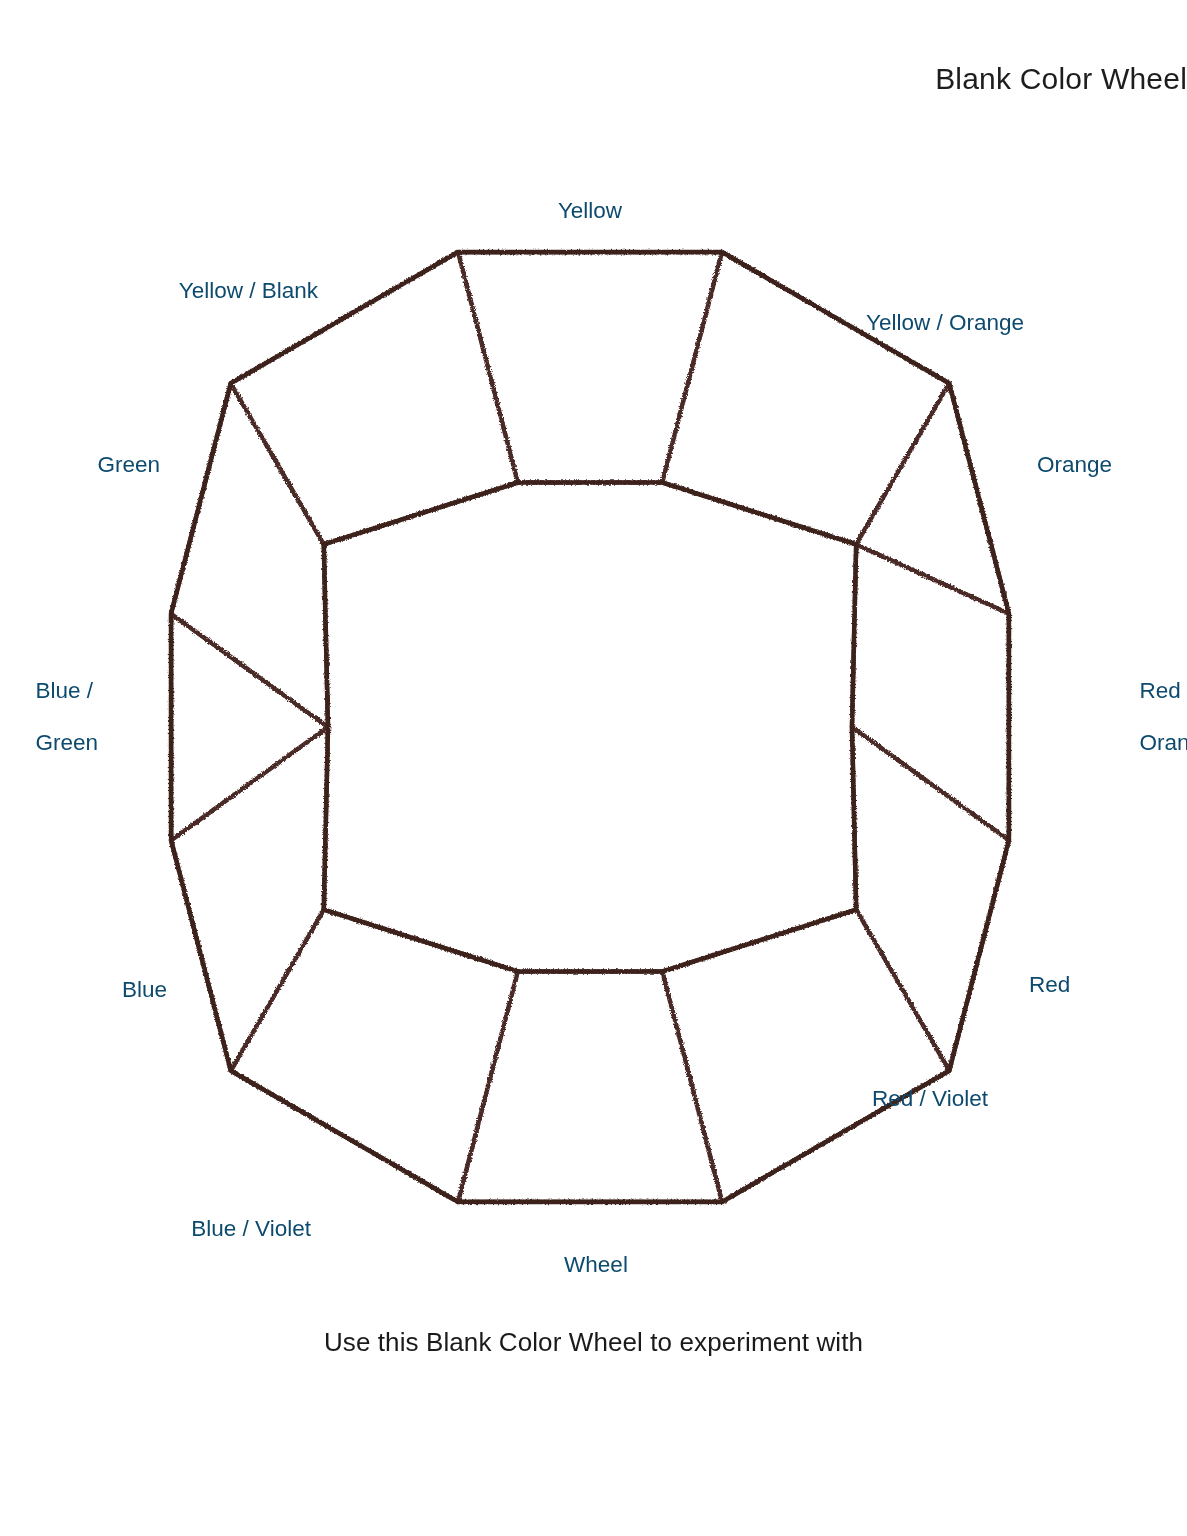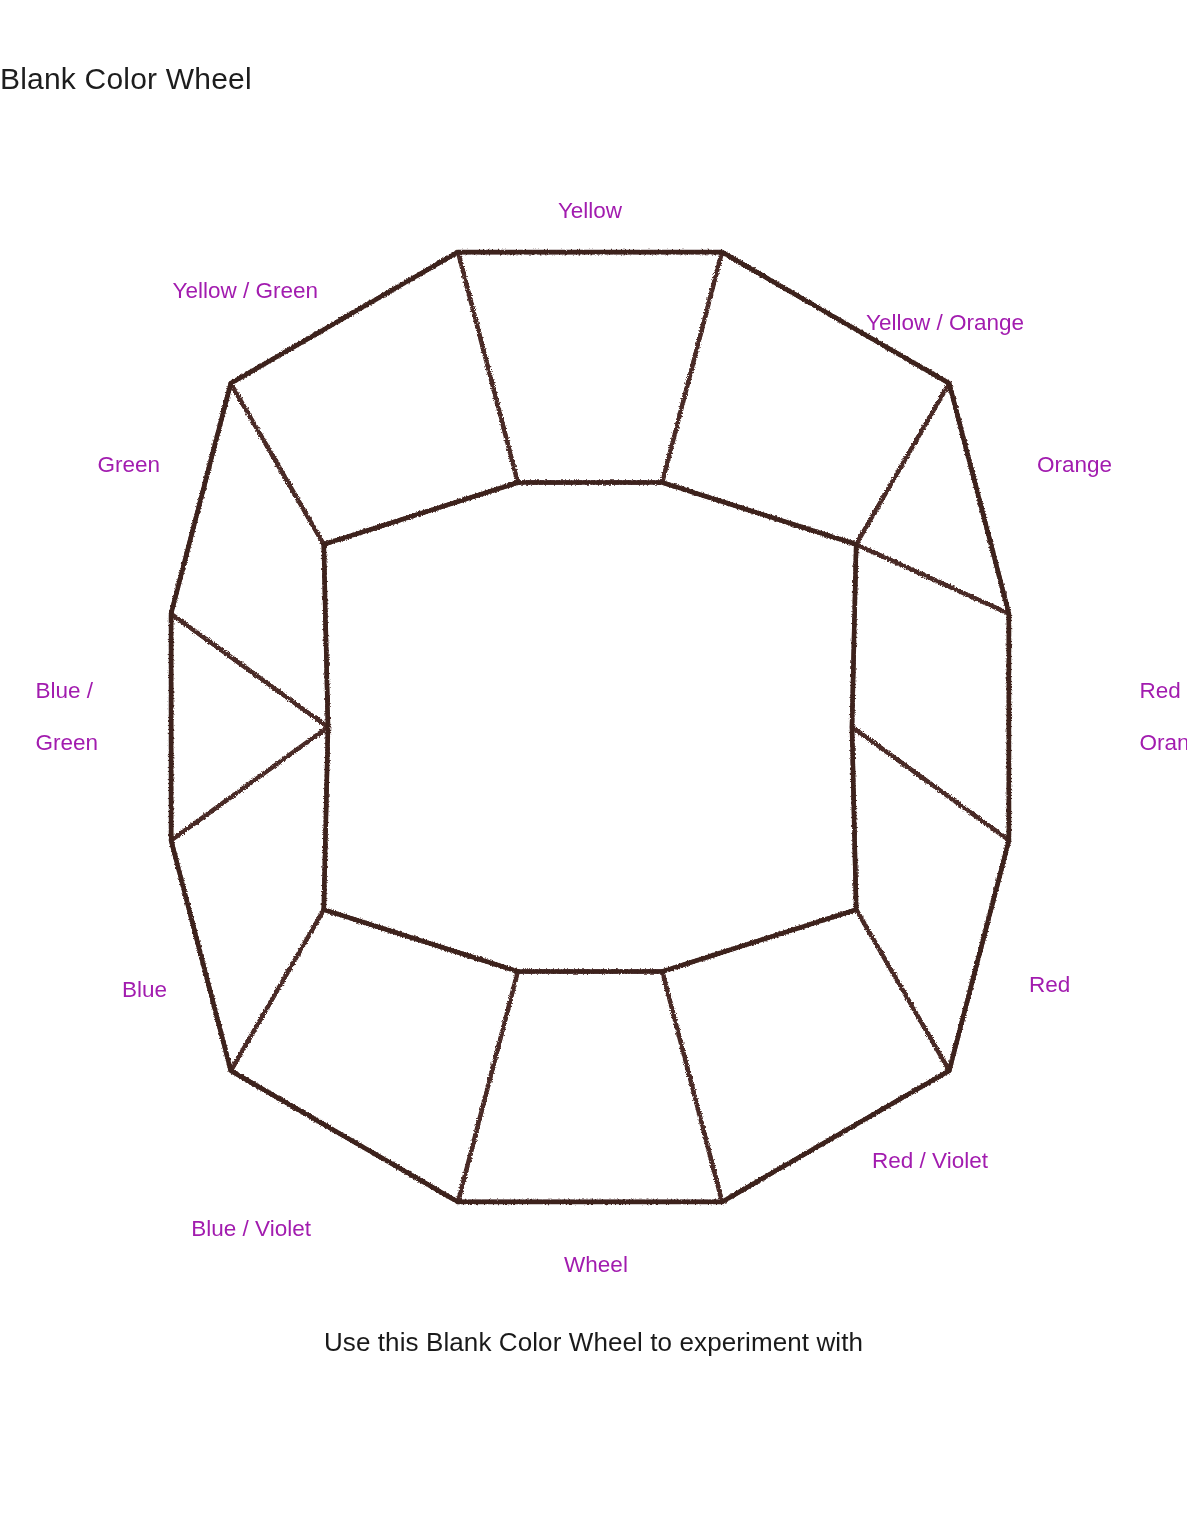--- a/index.html
+++ b/index.html
@@ -19,21 +19,21 @@
   #page {
     position: absolute;
     inset: 0;
     background: #ffffff;
   }
   #title {
     position: absolute;
     top: 62px;
     left: 0;
     width: 1187px;
-    text-align: left;
+    text-align: right;
     font-size: 30px;
     font-weight: 400;
     letter-spacing: 0.2px;
     color: #1d1d1d;
   }
   #wheel-area {
     position: absolute;
     left: 0;
     top: 0;
     width: 1187px;
@@ -41,21 +41,21 @@
   }
   #wheel-svg {
     position: absolute;
     left: 0;
     top: 0;
   }
   .wheel-label {
     position: absolute;
     font-size: 22.5px;
     line-height: 26px;
-    color: #a21caf;
+    color: #0c4a6e;
     white-space: pre;
     font-weight: 400;
   }
   .lbl-center { transform: translate(-50%, -50%); text-align: center; }
   .lbl-left   { transform: translate(0, -50%); text-align: left; }
   .lbl-right  { transform: translate(-100%, -50%); text-align: right; }
 
   #caption {
     position: absolute;
     left: 0;
@@ -131,36 +131,36 @@
 
     <div class="wheel-label lbl-left" style="left:1037px; top:465px;">Orange</div>
 
     <div class="wheel-label lbl-left" style="left:1102px; top:717px; line-height:26px;">
       <span>Red /</span><br>
       <span>Orange</span>
     </div>
 
     <div class="wheel-label lbl-left" style="left:1029px; top:985px;">Red</div>
 
-    <div class="wheel-label lbl-left" style="left:872px; top:1161px;">Red / Violet</div>
+    <div class="wheel-label lbl-left" style="left:872px; top:1099px;">Red / Violet</div>
 
     <div class="wheel-label lbl-center" style="left:596px; top:1265px;">Wheel</div>
 
     <div class="wheel-label lbl-right" style="left:311px; top:1229px;">Blue / Violet</div>
 
     <div class="wheel-label lbl-right" style="left:167px; top:990px;">Blue</div>
 
     <div class="wheel-label lbl-right" style="left:98px; top:717px; line-height:26px; text-align:left;">
       <span>Blue /</span><br>
       <span>Green</span>
     </div>
 
     <div class="wheel-label lbl-right" style="left:160px; top:465px;">Green</div>
 
-    <div class="wheel-label lbl-right" style="left:318px; top:291px;">Yellow / Green</div>
+    <div class="wheel-label lbl-right" style="left:318px; top:291px;">Yellow / Blank</div>
 
   </div>
 
   <div id="caption">
     <span class="cap-line">Use this Blank Color Wheel to experiment with</span>
   </div>
 
 </div>
 
 </body></html>

